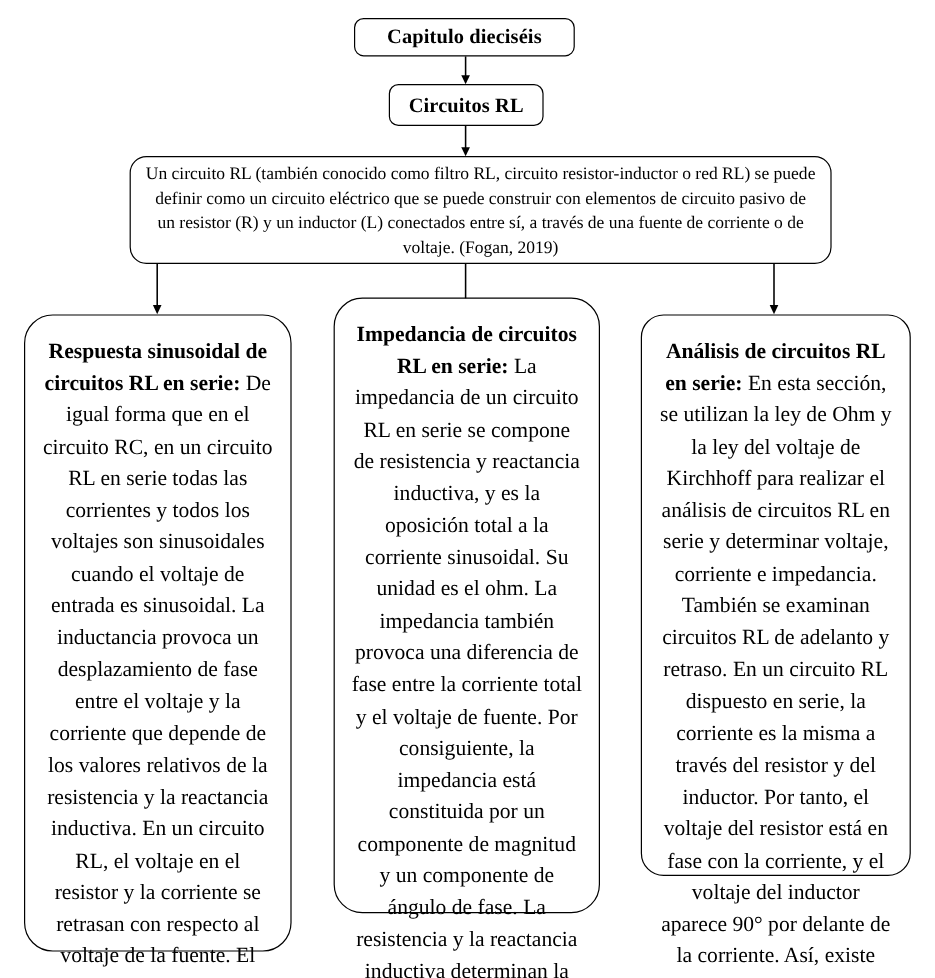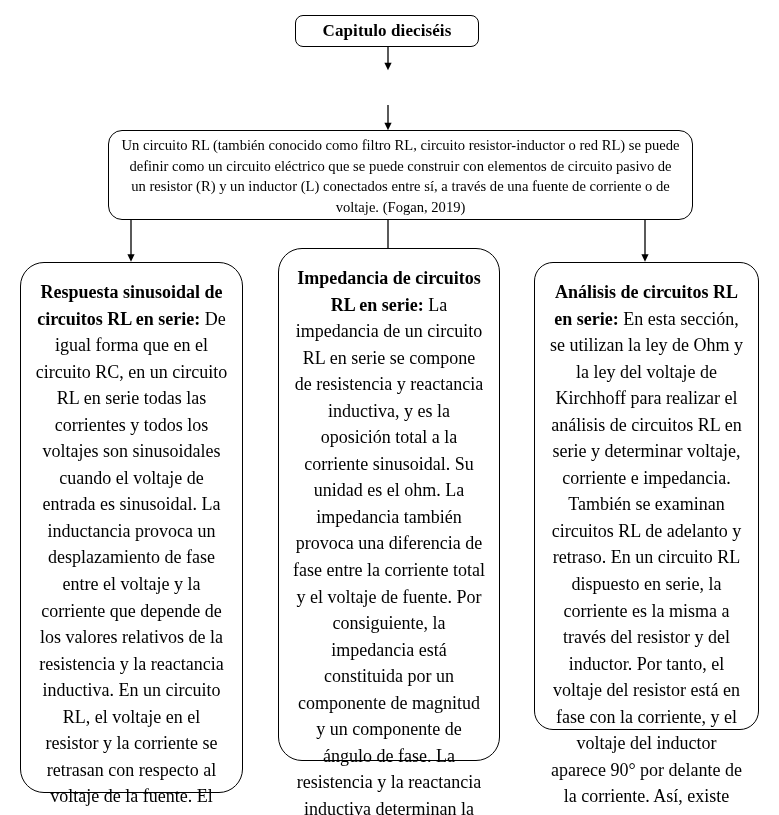--- a/index.html
+++ b/index.html
@@ -131,20 +131,23 @@
 
     <line x1="388" y1="220" x2="388" y2="258" stroke="#000000" stroke-width="1.3" marker-end="url(#arrowhead)"></line>
 
     <line x1="645" y1="220" x2="645" y2="258" stroke="#000000" stroke-width="1.3" marker-end="url(#arrowhead)"></line>
   </svg>
 
   <div class="node node-title" id="node-chapter">
     <span>Capitulo dieciséis</span>
   </div>
 
+  <div class="node node-title" id="node-topic">
+    <span>Circuitos RL</span>
+  </div>
 
   <div class="node" id="node-description">
     <div class="body-text">Un circuito RL (también conocido como filtro RL, circuito resistor-inductor o red RL) se puede definir como un circuito eléctrico que se puede construir con elementos de circuito pasivo de un resistor (R) y un inductor (L) conectados entre sí, a través de una fuente de corriente o de voltaje. (Fogan, 2019)</div>
   </div>
 
   <div class="node node-column" id="node-col-1">
     <div class="body-text"><span class="lead">Respuesta sinusoidal de circuitos RL en serie:</span><span> De igual forma que en el circuito RC, en un circuito RL en serie todas las corrientes y todos los voltajes son sinusoidales cuando el voltaje de entrada es sinusoidal. La inductancia provoca un desplazamiento de fase entre el voltaje y la corriente que depende de los valores relativos de la resistencia y la reactancia inductiva. En un circuito RL, el voltaje en el resistor y la corriente se retrasan con respecto al voltaje de la fuente. El voltaje en el inductor se adelanta al voltaje de fuente. Idealmente, el ángulo de fase entre la corriente y el voltaje en el inductor siempre es de 90°.</span></div>
   </div>
 
   <div class="node node-column" id="node-col-2">

